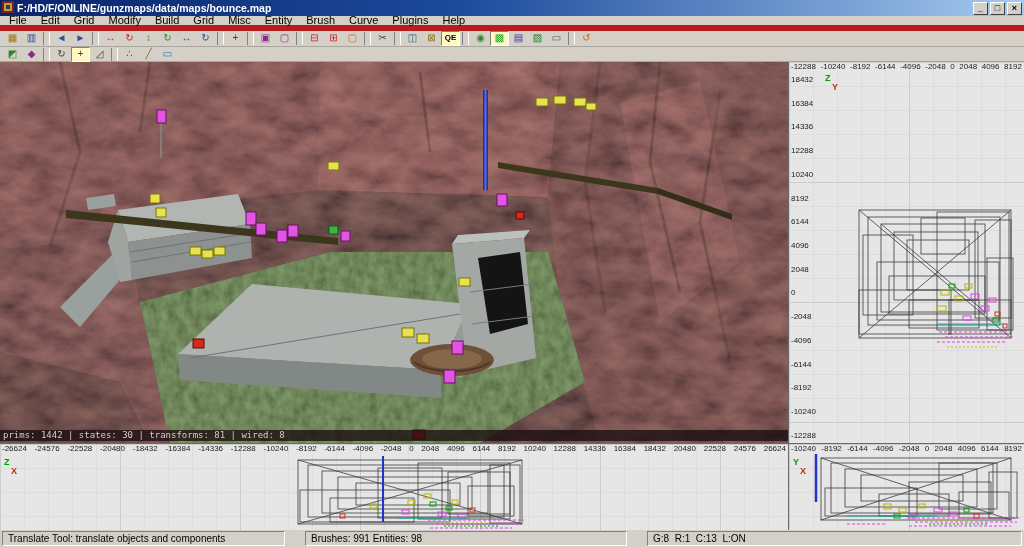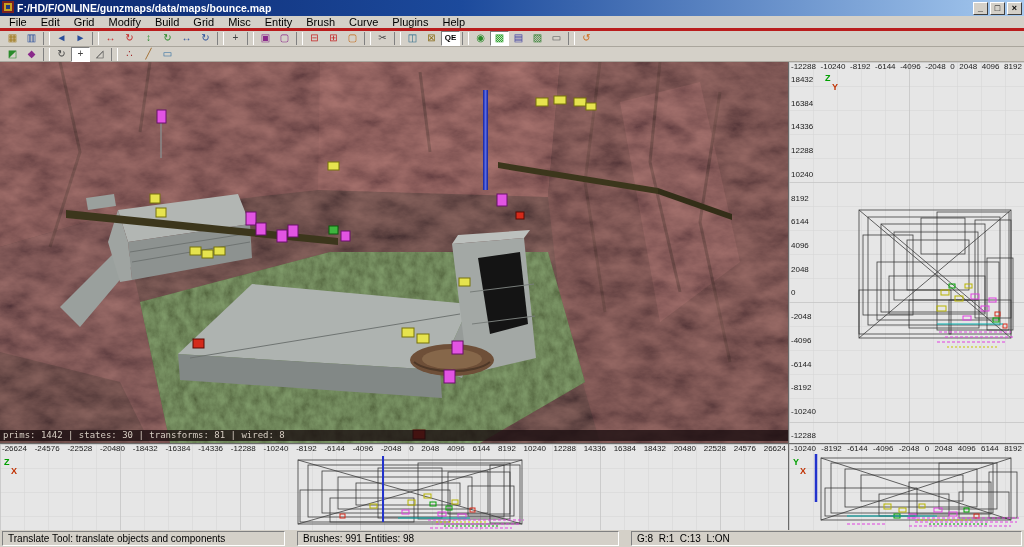--- a/index.html
+++ b/index.html
@@ -9,28 +9,28 @@
 
   
   .titlebar{height:16px;background:linear-gradient(90deg,#0a246a 0%,#1c4a9c 45%,#a6caf0 100%);
     display:flex;align-items:center;padding:0 2px;gap:3px;flex:0 0 auto}
   .title{color:#fff;font-size:10.5px;font-weight:bold;flex:1;white-space:nowrap;overflow:hidden;line-height:16px}
   .winbtns{display:flex;gap:2px}
   .winbtn{width:15px;height:13px;background:#d4d0c8;border:1px solid;border-color:#ffffff #404040 #404040 #ffffff;
     font-size:9px;line-height:10px;text-align:center;display:inline-block;font-weight:bold}
 
   .menubar{height:15px;background:#d4d0c8;display:flex;align-items:center;font-size:11px;
-    border-bottom:3px solid #b91c1c;flex:0 0 auto;padding-left:2px}
+    border-bottom:6px solid #b91c1c;flex:0 0 auto;padding-left:2px}
   .menu-item{padding:0 7px;line-height:15px}
 
   .toolbar{background:#d4d0c8;display:flex;align-items:center;padding:0 3px;flex:0 0 auto;border-bottom:1px solid #aaa69d}
   .row1{height:16px}
   .row2{height:15px}
   .tbtn{width:19px;height:15px;font-size:10px;line-height:14px;text-align:center;display:inline-block;cursor:default}
-  .tbtn.pressed{border:1px solid;border-color:#808080 #ffffff #ffffff #808080;background:#ffffff;line-height:12px}
+  .tbtn.pressed{border:1px solid;border-color:#808080 #ffffff #ffffff #808080;background:#fef9c3;line-height:12px}
   .tbtn.qe{font-size:8px;font-weight:bold;color:#000}
   .tsep{width:7px;height:13px;border-left:1px solid #808080;border-right:1px solid #ffffff;margin:0 2px;display:inline-block}
 
   
   .main{flex:1 1 auto;display:grid;grid-template-columns:788px 1fr;grid-template-rows:381px 1fr;gap:1px;background:#6a6a6a}
   .viewport3d{position:relative;overflow:hidden;background:#2e1c20}
   .viewport3d svg{position:absolute;inset:0;width:100%;height:100%;display:block}
   .stats{position:absolute;left:0;right:0;bottom:2px;height:11px;font-family:"DejaVu Sans Mono",monospace;font-size:9px;
     color:#d6cdc2;background:rgba(26,13,15,.78);padding:0 3px;line-height:11px;white-space:pre}
 
@@ -42,21 +42,21 @@
   .vruler{position:absolute;top:13px;bottom:3px;left:2px;width:32px;display:flex;flex-direction:column;
     justify-content:space-between;font-size:8px;color:#1a1a1a;pointer-events:none}
   .axis{position:absolute;font-size:9px;font-weight:bold;line-height:9px;pointer-events:none}
   .vright .axis{top:12px;left:36px}
   .vbl .axis{top:14px;left:4px}
   .vbr .axis{top:14px;left:4px}
   .ax-v{color:#00a000;display:block}
   .ax-h{color:#c03000;display:block;margin-left:7px}
 
   
-  .statusbar{height:17px;background:#d4d0c8;display:flex;gap:12px;padding:1px 2px;font-size:10px;flex:0 0 auto}
+  .statusbar{height:17px;background:#d4d0c8;display:flex;gap:20px;padding:1px 2px;font-size:10px;flex:0 0 auto}
   .seg{border:1px solid;border-color:#808080 #ffffff #ffffff #808080;padding:0 5px;line-height:13px;
     white-space:pre;overflow:hidden}
   .seg.tool{width:283px}
   .seg.coords{width:227px}
   .seg.counts{width:322px}
   .seg.gridinfo{flex:1}
 </style>
 </head>
 <body>
 

